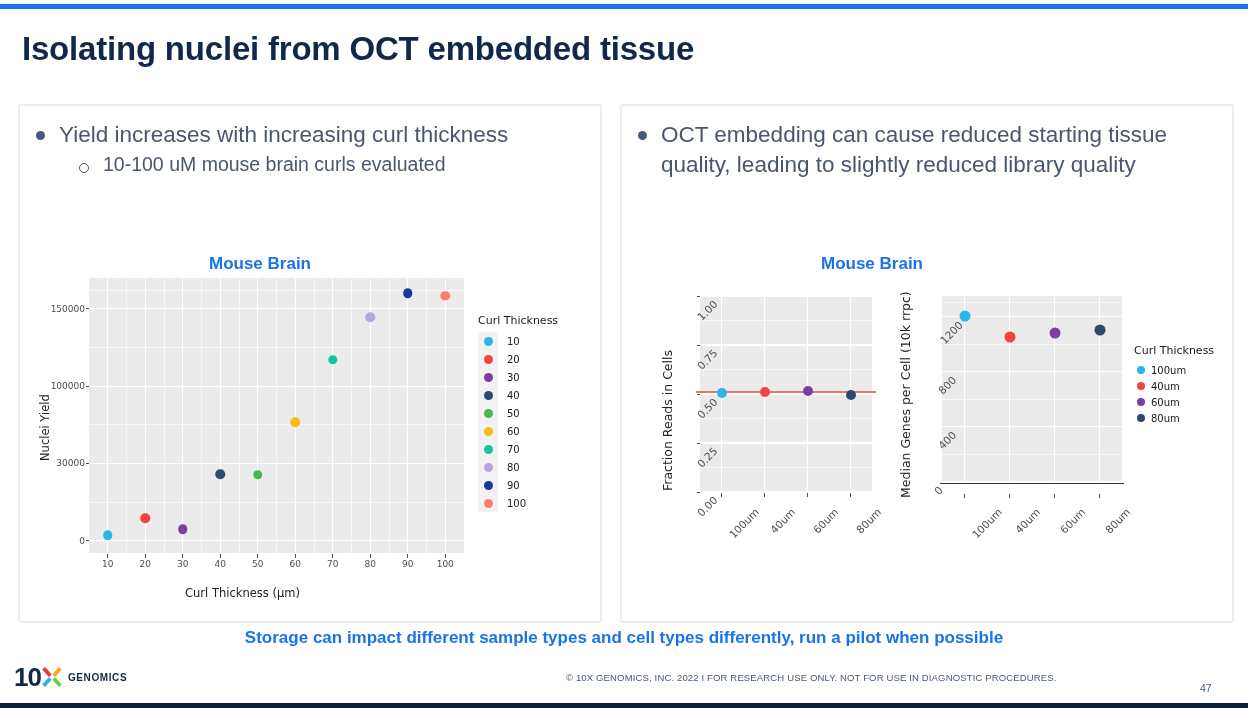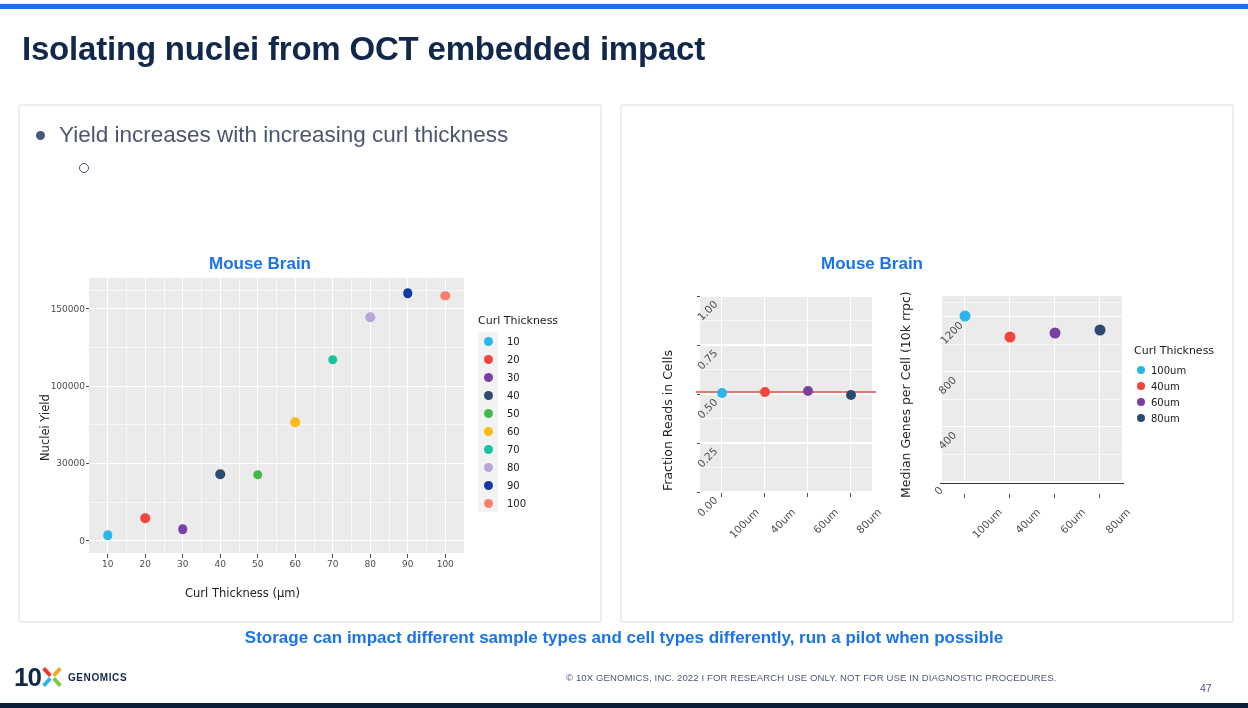--- a/index.html
+++ b/index.html
@@ -85,30 +85,31 @@
   .pagenum{position:absolute;left:1200px;top:671px;font-size:10.5px;color:#49577a;margin-top:11px;}
   .bottombar{position:absolute;left:0;top:703px;width:1248px;height:5px;background:#0b1f3a;}
 </style>
 </head>
 <body>
 
 <div class="slide">
 
   <div class="topbar"></div>
 
-  <div class="title">Isolating nuclei from OCT embedded impact</div>
+  <div class="title">Isolating nuclei from OCT embedded tissue</div>
 
   <div class="panel panel-left">
     <div class="bullets">
       <div class="b1">
         <span class="dot"></span>
         <span class="b1txt">Yield increases with increasing curl thickness</span>
       </div>
       <div class="b2">
         <span class="ring"></span>
+        <span class="b2txt">10-100 uM mouse brain curls evaluated</span>
       </div>
     </div>
 
     <div class="chart-title" style="left:120px;top:148px;width:240px;">Mouse Brain</div>
 
     <div id="plot1" class="plot-area" style="left:69px;top:172px;width:375px;height:275px;">
         <div class="gridline vmaj" style="left:18.15px;top:0;height:275px;"></div>
         <div class="gridline vmaj" style="left:55.65px;top:0;height:275px;"></div>
         <div class="gridline vmaj" style="left:93.15px;top:0;height:275px;"></div>
         <div class="gridline vmaj" style="left:130.65px;top:0;height:275px;"></div>
@@ -241,20 +242,26 @@
             <div class="legend-key">
               <div class="legend-swatch" style="background: rgb(251, 125, 110);"></div>
             </div>
             <div class="legend-label">100</div>
           </div>
         </div>
     </div>
   </div>
 
   <div class="panel panel-right">
+    <div class="bullets">
+      <div class="b1">
+        <span class="dot"></span>
+        <span class="b1txt">OCT embedding can cause reduced starting tissue quality, leading to slightly reduced library quality</span>
+      </div>
+    </div>
 
     <div class="chart-title" style="left:130px;top:148px;width:240px;">Mouse Brain</div>
 
     <div id="plot2" class="plot-area" style="left:78px;top:190px;width:172px;height:196px;">
         <div class="gridline vmaj" style="left:20.9px;top:0;height:196px;"></div>
         <div class="gridline vmaj" style="left:63.9px;top:0;height:196px;"></div>
         <div class="gridline vmaj" style="left:106.9px;top:0;height:196px;"></div>
         <div class="gridline vmaj" style="left:149.9px;top:0;height:196px;"></div>
         <div class="gridline hmaj" style="left:0;top:195.4px;width:172px;"></div>
         <div class="gridline hmaj" style="left:0;top:146.4px;width:172px;"></div>

